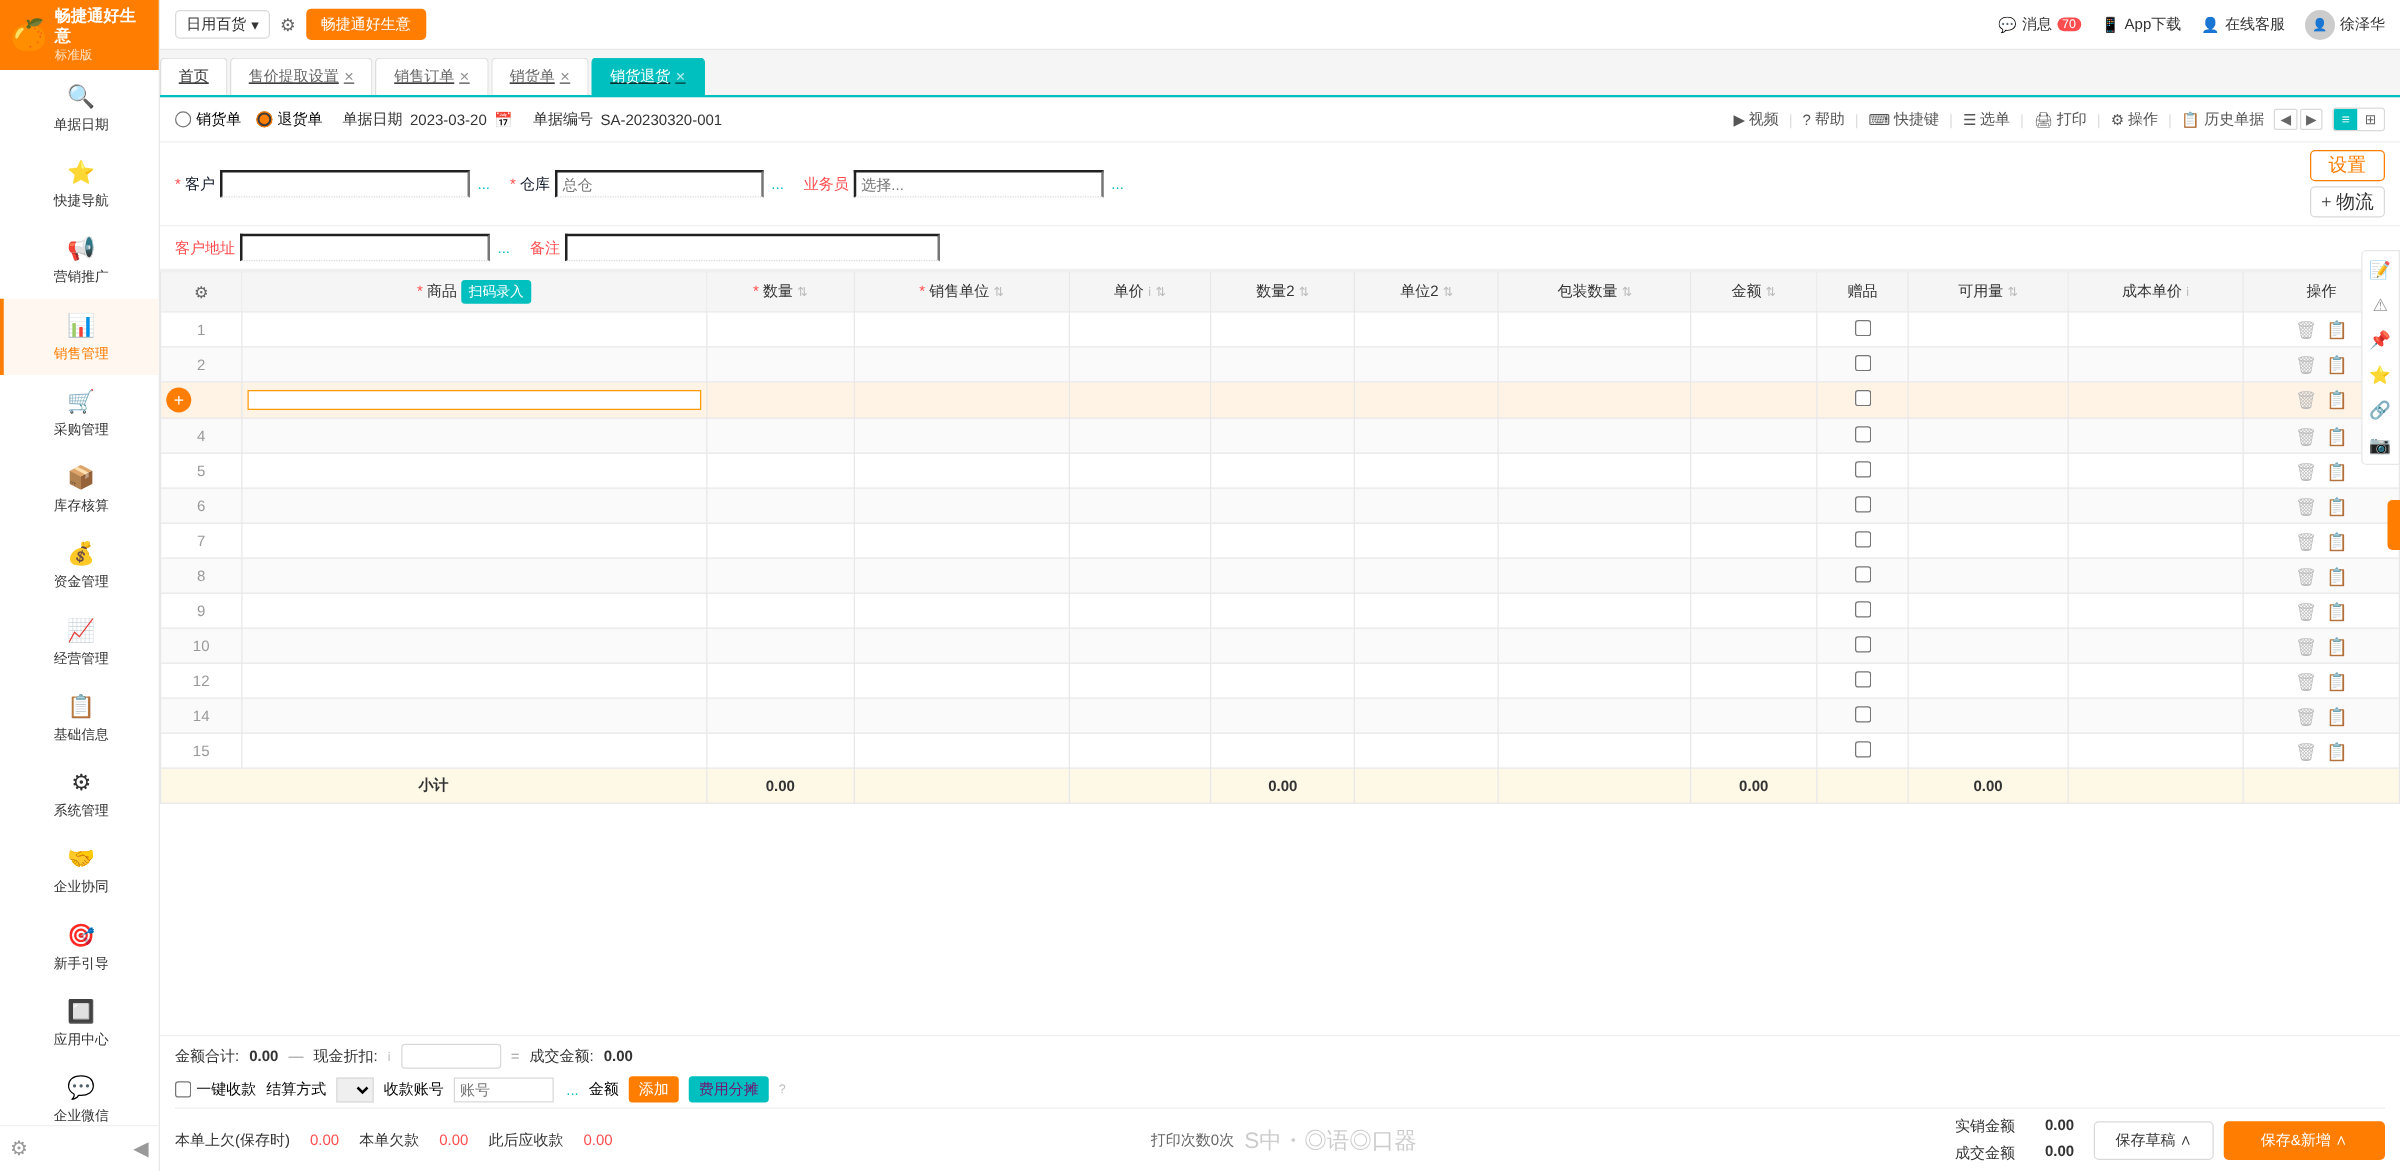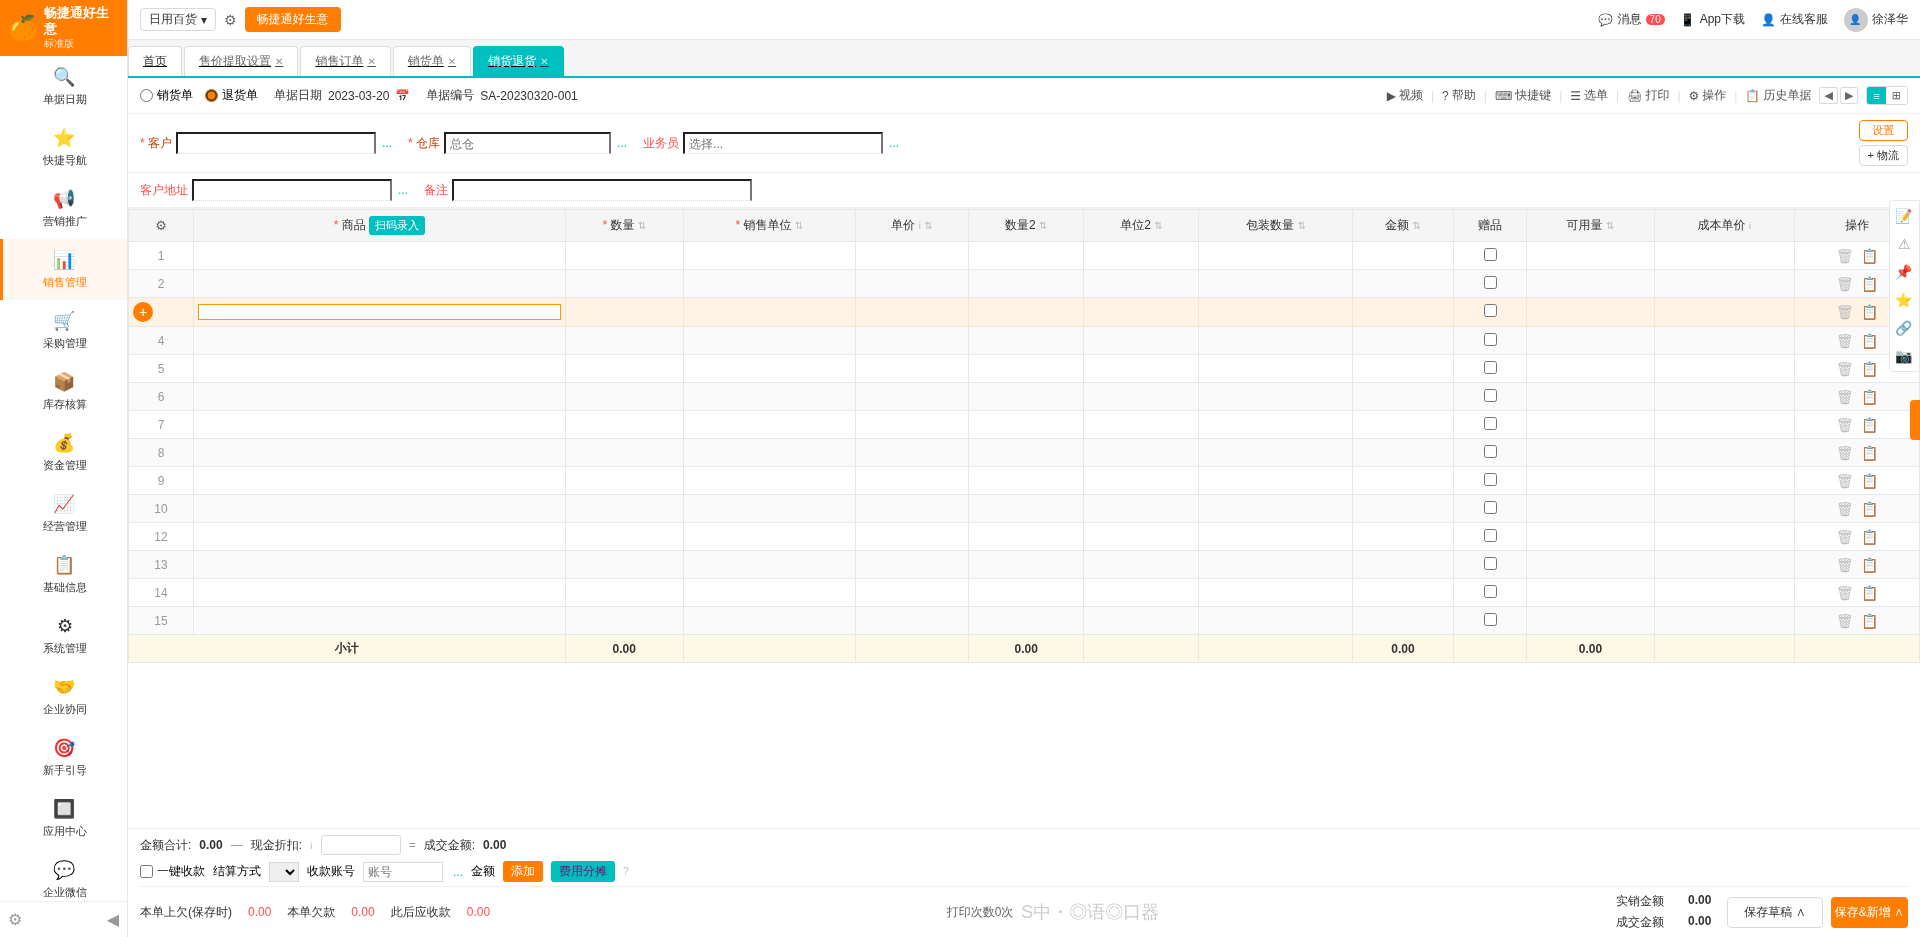--- a/index.html
+++ b/index.html
@@ -49,26 +49,26 @@
     .form-field { display: flex; align-items: center; gap: 6px; font-size: 12px; }
     .form-field label { color: #333; white-space: nowrap; }
     .form-field-value { color: #333; }
     .form-actions { margin-left: auto; display: flex; align-items: center; gap: 8px; }
     .form-action-btn { display: flex; align-items: center; gap: 3px; font-size: 12px; color: #555; cursor: pointer; }
 
     
     .form-row { padding: 6px 12px; display: flex; align-items: center; gap: 16px; border-bottom: 1px solid #f0f0f0; flex-shrink: 0; flex-wrap: wrap; }
     .form-field-input { display: flex; align-items: center; gap: 4px; font-size: 12px; }
     .form-field-input label { color: #ff4d4f; }
-    .form-field-input label span { color: #c2410c; }
+    .form-field-input label span { color: #0f172a; }
     .input-dotted { border-bottom: 1px dotted #d9d9d9; min-width: 120px; height: 22px; padding: 0 4px; font-size: 12px; }
     .input-dotted-wide { min-width: 200px; }
     .field-ellipsis { color: #00bfbf; cursor: pointer; font-size: 12px; margin-left: 2px; }
     .side-btns { margin-left: auto; display: flex; flex-direction: column; gap: 4px; }
-    .side-btn { border: 1px solid #d9d9d9; border-radius: 4px; padding: 2px 8px; font-size: 11px; cursor: pointer; background: #fff; color: #333; white-space: nowrap; }
+    .side-btn { border: 1px solid #d9d9d9; border-radius: 4px; padding: 2px 8px; font-size: 15px; cursor: pointer; background: #fff; color: #333; white-space: nowrap; font-family: Liberation Serif, serif; }
     .side-btn.orange { color: #ff7d00; border-color: #ff7d00; }
 
     
     .table-area { flex: 1; overflow: auto; }
     table { width: 100%; border-collapse: collapse; font-size: 12px; }
     thead tr { background: #f5f5f5; }
     thead th { padding: 6px 4px; text-align: center; border: 1px solid #e8e8e8; color: #333; font-weight: normal; white-space: nowrap; position: relative; }
     thead th .sort-icon { color: #bbb; font-size: 10px; cursor: pointer; }
     tbody tr { border-bottom: 1px solid #f0f0f0; }
     tbody tr:nth-child(even) { background: #fafafa; }
@@ -94,21 +94,21 @@
     .footer-bottom { display: flex; align-items: center; justify-content: space-between; border-top: 1px solid #f0f0f0; padding-top: 6px; margin-top: 4px; }
     .footer-stats { display: flex; align-items: center; gap: 16px; font-size: 12px; color: #666; }
     .footer-stats span { color: #333; }
     .footer-stats .val { color: #ff4d4f; }
     .print-section { display: flex; align-items: center; gap: 8px; font-size: 12px; color: #666; }
     .right-summary { display: flex; flex-direction: column; gap: 4px; font-size: 12px; }
     .summary-row { display: flex; justify-content: space-between; gap: 24px; color: #333; }
     .summary-val { font-weight: bold; }
     .btn-group { display: flex; gap: 8px; }
     .btn-save-draft { border: 1px solid #d9d9d9; border-radius: 4px; padding: 6px 16px; background: #fff; cursor: pointer; font-size: 12px; color: #333; }
-    .btn-save-new { border: none; border-radius: 4px; padding: 6px 4px; background: #ff7d00; cursor: pointer; font-size: 12px; color: #fff; }
+    .btn-save-new { border: none; border-radius: 4px; padding: 6px 30px; background: #ff7d00; cursor: pointer; font-size: 12px; color: #fff; }
     .toolbar-icons { display: flex; flex-direction: column; gap: 6px; position: fixed; right: 0; top: 200px; background: #fff; border: 1px solid #e8e8e8; border-radius: 4px 0 0 4px; padding: 4px 6px; }
     .toolbar-icon-item { color: #999; cursor: pointer; font-size: 14px; text-align: center; padding: 3px 0; }
     .orange-right-bar { position: fixed; right: 0; top: 400px; width: 10px; height: 40px; background: #ff7d00; border-radius: 4px 0 0 4px; cursor: pointer; }
 
     
     .view-toggle { display: flex; border: 1px solid #d9d9d9; border-radius: 3px; overflow: hidden; }
     .view-toggle-btn { padding: 2px 6px; font-size: 11px; cursor: pointer; color: #666; background: #fff; border: none; }
     .view-toggle-btn.active { background: #00bfbf; color: #fff; }
 
     
@@ -533,38 +533,20 @@
       <td><input type="checkbox" style=""></td>
       <td></td>
       <td></td>
       <td>
         <span class="action-btn">🗑</span>
         <span class="action-btn">📋</span>
       </td>
     </tr>
             <tr>
       <td><span class="row-num">12</span></td>
-      <td></td>
-      <td></td>
-      <td></td>
-      <td></td>
-      <td></td>
-      <td></td>
-      <td></td>
-      <td></td>
-      <td><input type="checkbox" style=""></td>
-      <td></td>
-      <td></td>
-      <td>
-        <span class="action-btn">🗑</span>
-        <span class="action-btn">📋</span>
-      </td>
-    </tr>
-            <tr>
-      <td><span class="row-num">13</span></td>
       <td></td>
       <td></td>
       <td></td>
       <td></td>
       <td></td>
       <td></td>
       <td></td>
       <td></td>
       <td><input type="checkbox" style=""></td>
       <td></td>

